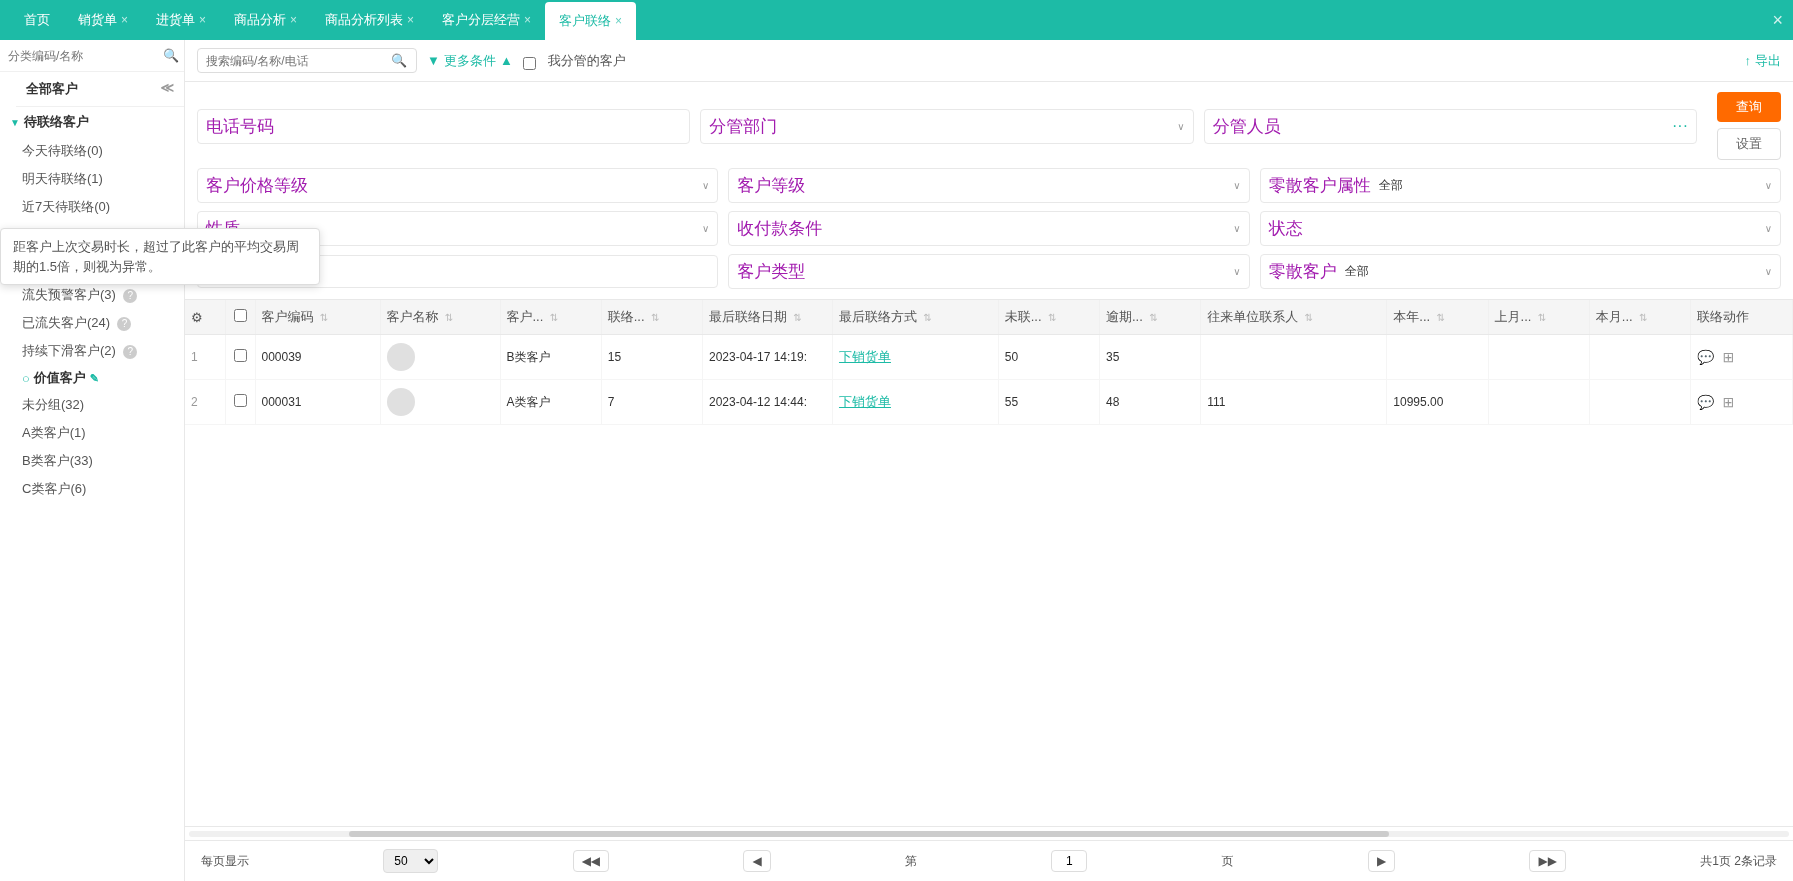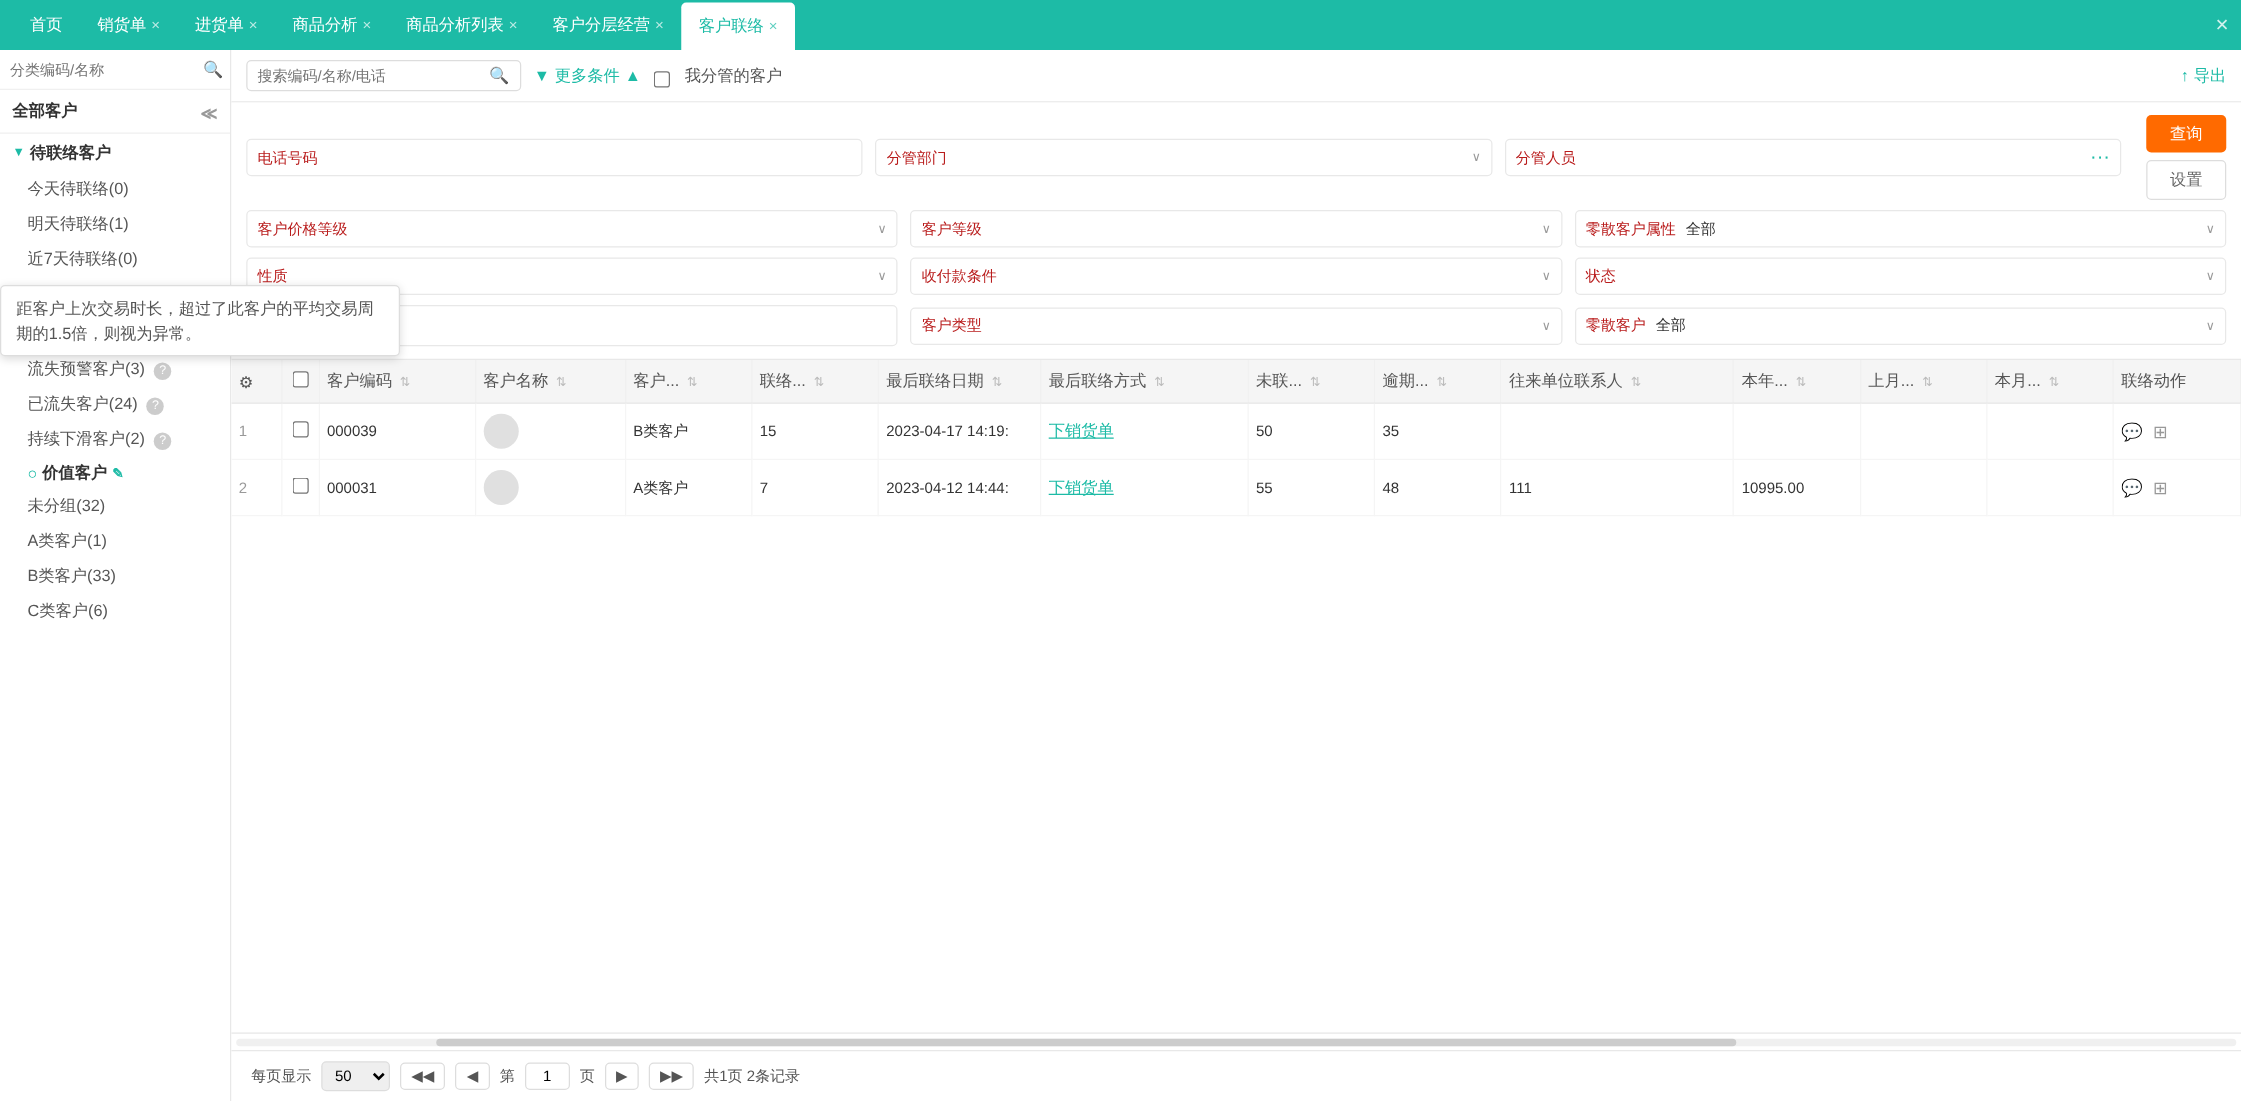--- a/index.html
+++ b/index.html
@@ -36,23 +36,24 @@
     .sidebar-search {
       display: flex; align-items: center; padding: 8px;
       border-bottom: 1px solid #f0f0f0;
     }
     .sidebar-search input {
       flex: 1; border: none; outline: none; font-size: 12px;
       color: #999;
     }
     .sidebar-search .search-icon { color: #999; cursor: pointer; }
     .sidebar-header {
-      display: flex; align-items: flex-end; justify-content: space-between;
+      display: flex; align-items: flex-start; justify-content: space-between;
       padding: 8px 10px; font-weight: bold; color: #333;
       border-bottom: 1px solid #f0f0f0;
+      margin-left: 16px;
     }
     .sidebar-header .collapse-icon { color: #999; cursor: pointer; }
     .sidebar-section-title {
       display: flex; align-items: center; padding: 6px 10px;
       color: #333; font-weight: bold; cursor: pointer; font-size: 13px;
     }
     .sidebar-section-title .arrow { margin-right: 4px; color: #1dbba6; font-size: 10px; }
     .sidebar-item {
       padding: 5px 10px 5px 22px; cursor: pointer; color: #555; font-size: 12px;
     }
@@ -105,21 +106,21 @@
       background: white; padding: 10px 12px;
       border-bottom: 1px solid #e8e8e8;
     }
     .filter-row { display: flex; align-items: center; margin-bottom: 8px; gap: 10px; }
     .filter-row:last-child { margin-bottom: 0; }
     .filter-item {
       display: flex; align-items: center; flex: 1;
       border: 1px solid #e8e8e8; border-radius: 4px; padding: 5px 8px;
       background: white; cursor: pointer; min-height: 30px;
     }
-    .filter-item label { color: #b91c1c; font-size: 12px; margin-right: 8px; white-space: nowrap; }
+    .filter-item label { color: #a21caf; font-size: 17px; margin-right: 8px; white-space: nowrap; }
     .filter-item .filter-value { flex: 1; font-size: 12px; color: #333; }
     .filter-item .chevron { color: #999; font-size: 10px; }
     .btn-query {
       background: #ff6a00; color: white; border: none; border-radius: 4px;
       padding: 6px 18px; cursor: pointer; font-size: 13px;
     }
     .btn-set {
       background: white; color: #666; border: 1px solid #ddd; border-radius: 4px;
       padding: 6px 18px; cursor: pointer; font-size: 13px;
     }
@@ -142,21 +143,21 @@
     }
     .link-text { color: #1dbba6; cursor: pointer; text-decoration: underline; }
     .action-icons { display: flex; gap: 8px; align-items: center; }
     .action-icon { color: #999; cursor: pointer; font-size: 14px; }
     .row-num { color: #999; }
 
     
     .pagination {
       background: white; border-top: 1px solid #e8e8e8;
       padding: 8px 16px; display: flex; align-items: center;
-      justify-content: flex-start; gap: 8px;
+      justify-content: space-between; gap: 8px;
     }
     .pagination span { font-size: 12px; color: #555; }
     .page-size-select {
       border: 1px solid #ddd; border-radius: 4px; padding: 3px 6px;
       font-size: 12px; cursor: pointer;
     }
     .page-btn {
       border: 1px solid #ddd; background: white; border-radius: 4px;
       padding: 3px 8px; cursor: pointer; color: #555; font-size: 12px;
     }

